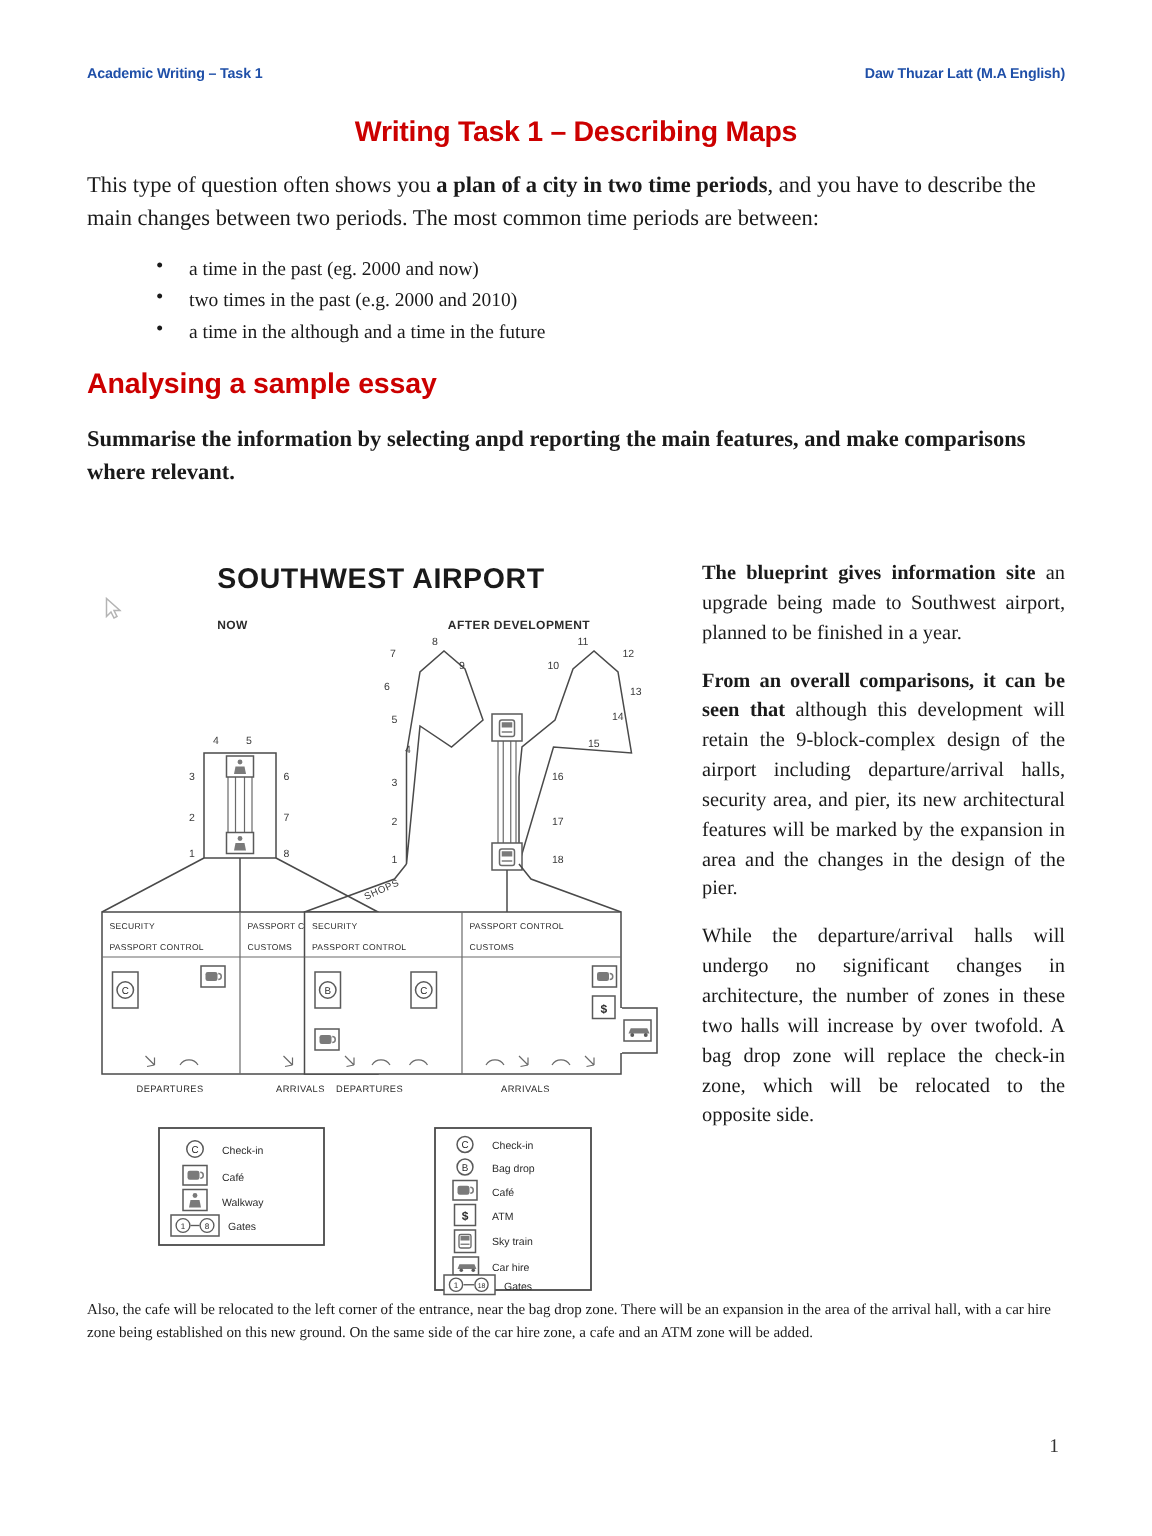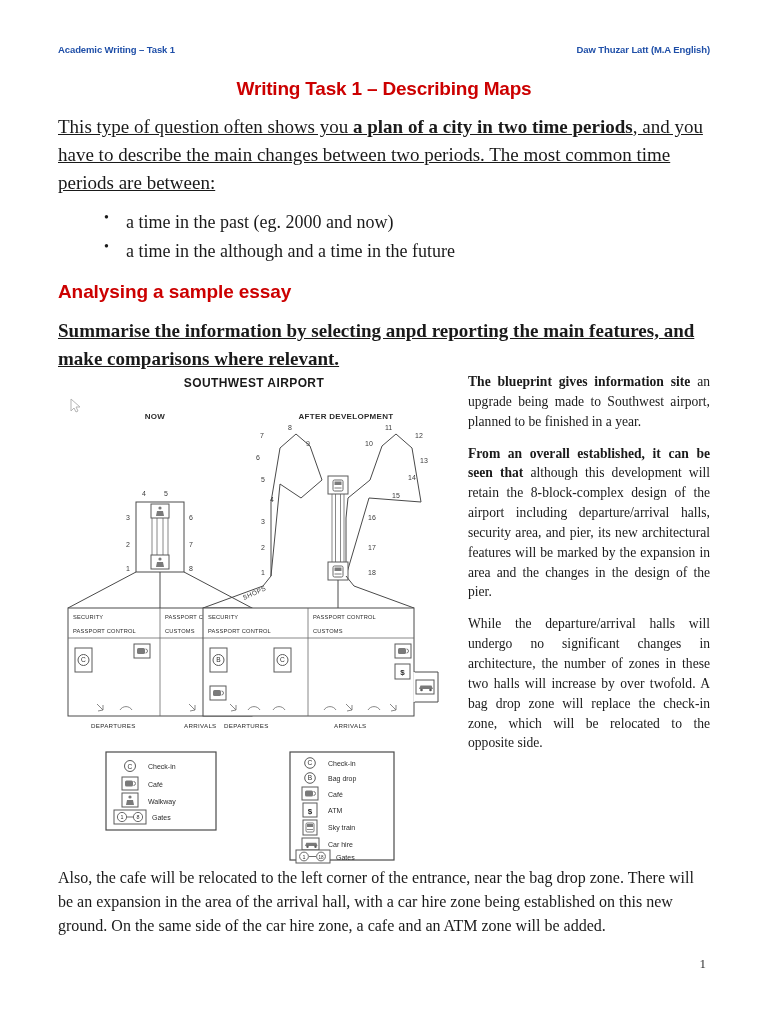--- a/index.html
+++ b/index.html
@@ -54,35 +54,34 @@
 
   
   .content {
     position: absolute;
     top: 113px;
     left: 58px;
     width: 652px;
   }
   p.body {
     margin: 0 0 11px 0;
-    font-size: 19px;
+    font-size: 15px;
     line-height: 1.48;
     text-align: left;
-    text-decoration: underline;
   }
   .b { font-weight: bold; }
 
   ul.bullets {
     margin: 6px 0 14px 0;
     padding-left: 46px;
     list-style: none;
   }
   ul.bullets li {
     position: relative;
-    font-size: 18px;
+    font-size: 13px;
     line-height: 1.62;
     padding-left: 22px;
   }
   ul.bullets li:before {
     content: "\2022";
     position: absolute;
     left: 0;
     top: -1px;
     font-size: 14px;
   }
@@ -120,21 +119,21 @@
     text-align: justify;
   }
   .tail {
     position: absolute;
     top: 866px;
     left: 58px;
     width: 652px;
   }
   .tail p {
     margin: 0;
-    font-size: 16px;
+    font-size: 10px;
     line-height: 1.5;
     text-align: left;
   }
 
   .pagenum {
     position: absolute;
     bottom: 52px;
     right: 62px;
     font-size: 13px;
     color: #333;
@@ -142,21 +141,21 @@
 
   
   .fig-title {
     position: absolute;
     top: 4px;
     left: 0;
     width: 392px;
     text-align: center;
     font-family: "Liberation Sans", sans-serif;
     font-weight: bold;
-    font-size: 12px;
+    font-size: 19px;
     color: #1a1a1a;
     letter-spacing: 0.4px;
   }
   .panel-label {
     position: absolute;
     font-family: "Liberation Sans", sans-serif;
     font-weight: bold;
     font-size: 8px;
     color: #2b2b2b;
     letter-spacing: 0.3px;
@@ -231,20 +230,21 @@
     <span>Daw Thuzar Latt (M.A English)</span>
   </div>
 
   <div class="main-title">Writing Task 1 – Describing Maps</div>
 
   <div class="content">
     <p class="body"><span>This type of question often shows you </span><span class="b">a plan of a city in two time periods</span><span>, and you have to describe the main changes between two periods. The most common time periods are between:</span></p>
 
     <ul class="bullets">
       <li>a time in the past (eg. 2000 and now)</li>
+      <li>two times in the past (e.g. 2000 and 2010)</li>
       <li>a time in the although and a time in the future</li>
     </ul>
 
     <h2 class="section">Analysing a sample essay</h2>
 
     <p class="body" style="font-weight:bold;">Summarise the information by selecting anpd reporting the main features, and make comparisons where relevant.</p>
   </div>
 
   <div class="figure-row">
 
@@ -522,21 +522,21 @@
             <circle cx="263" cy="484.5" r="4.4" fill="none" stroke="#5a5a5a" stroke-width="0.9"></circle>
             <text class="gsmall" x="263" y="486.6" style="font-size:4.6px;">18</text>
             <text class="legendtext" x="278" y="488">Gates</text>
           </g>
         </g>
       </svg>
     </div>
 
     <div class="sidetext">
       <p><span class="b">The blueprint gives information site</span><span> an upgrade being made to Southwest airport, planned to be finished in a year.</span></p>
-      <p><span class="b">From an overall established, it can be seen that</span><span> although this development will retain the 8-block-complex design of the airport including departure/arrival halls, security area, and pier, its new architectural features will be marked by the expansion in area and the changes in the design of the pier.</span></p>
+      <p><span class="b">From an overall comparisons, it can be seen that</span><span> although this development will retain the 9-block-complex design of the airport including departure/arrival halls, security area, and pier, its new architectural features will be marked by the expansion in area and the changes in the design of the pier.</span></p>
       <p>While the departure/arrival halls will undergo no significant changes in architecture, the number of zones in these two halls will increase by over twofold. A bag drop zone will replace the check-in zone, which will be relocated to the opposite side.</p>
     </div>
     <div style="clear:both;"></div>
   </div>
 
   <div class="tail">
     <p>Also, the cafe will be relocated to the left corner of the entrance, near the bag drop zone. There will be an expansion in the area of the arrival hall, with a car hire zone being established on this new ground. On the same side of the car hire zone, a cafe and an ATM zone will be added.</p>
   </div>
 
   <div class="pagenum">1</div>

